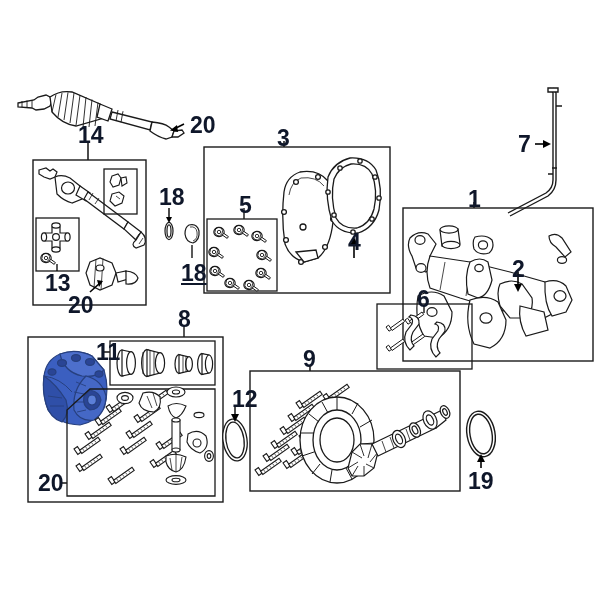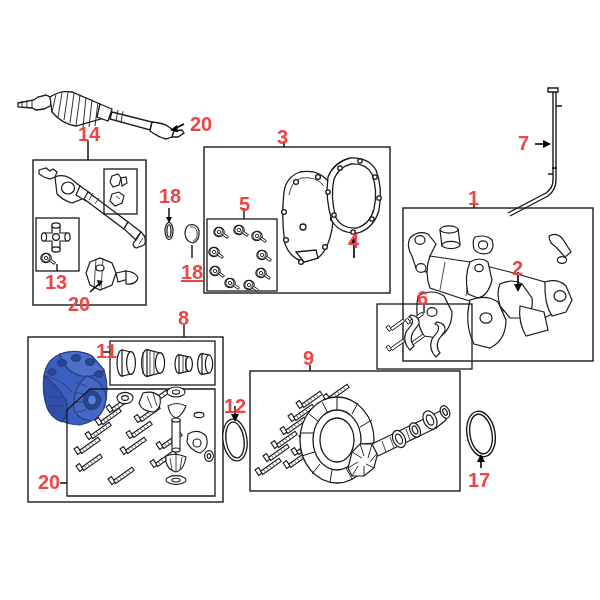--- a/index.html
+++ b/index.html
@@ -1,20 +1,20 @@
 <!DOCTYPE html>
 <html><head>
 <meta charset="utf-8">
 <title>Front Axle Parts Diagram</title>
 <style>
   html,body{margin:0;padding:0;background:#ffffff;}
   body{width:600px;height:600px;font-family:"Liberation Sans",sans-serif;overflow:hidden;}
   #stage{position:relative;width:600px;height:600px;background:#fff;}
   #stage svg{position:absolute;left:0;top:0;}
-  .lbl{position:absolute;font-family:"Liberation Sans",sans-serif;font-size:20px;font-weight:700;color:#ef4444;line-height:1;white-space:nowrap;}
+  .lbl{position:absolute;font-family:"Liberation Sans",sans-serif;font-size:23px;font-weight:700;color:#0f172a;line-height:1;white-space:nowrap;}
 </style>
 </head>
 <body>
 
 <div id="stage">
 
 <svg width="600" height="600" viewBox="0 0 600 600">
   <defs>
     <g id="bolt">
       <ellipse cx="0" cy="0" rx="5.2" ry="4.6" fill="#fff" stroke="#1a1a1a" stroke-width="1.1"></ellipse>
@@ -384,22 +384,22 @@
 <div class="lbl" style="left:512px;top:258px;">2</div>
 <div class="lbl" style="left:277px;top:127px;">3</div>
 <div class="lbl" style="left:348px;top:231px;">4</div>
 <div class="lbl" style="left:239px;top:194px;">5</div>
 <div class="lbl" style="left:417px;top:288px;">6</div>
 <div class="lbl" style="left:518px;top:133px;">7</div>
 <div class="lbl" style="left:178px;top:308px;">8</div>
 <div class="lbl" style="left:303px;top:348px;">9</div>
 <div class="lbl" style="left:38px;top:472px;">20</div>
 <div class="lbl" style="left:96px;top:341px;">11</div>
-<div class="lbl" style="left:224px;top:388px;margin-top:8px;">12</div>
-<div class="lbl" style="left:468px;top:470px;">17</div>
+<div class="lbl" style="left:232px;top:388px;">12</div>
+<div class="lbl" style="left:468px;top:470px;">19</div>
 <div class="lbl" style="left:78px;top:124px;">14</div>
 <div class="lbl" style="left:190px;top:114px;">20</div>
 <div class="lbl" style="left:68px;top:294px;">20</div>
 <div class="lbl" style="left:45px;top:272px;">13</div>
 <div class="lbl" style="left:181px;top:262px;text-decoration:underline;">18</div>
 <div class="lbl" style="left:159px;top:186px;">18</div>
 
 </div>
 
 </body></html>

